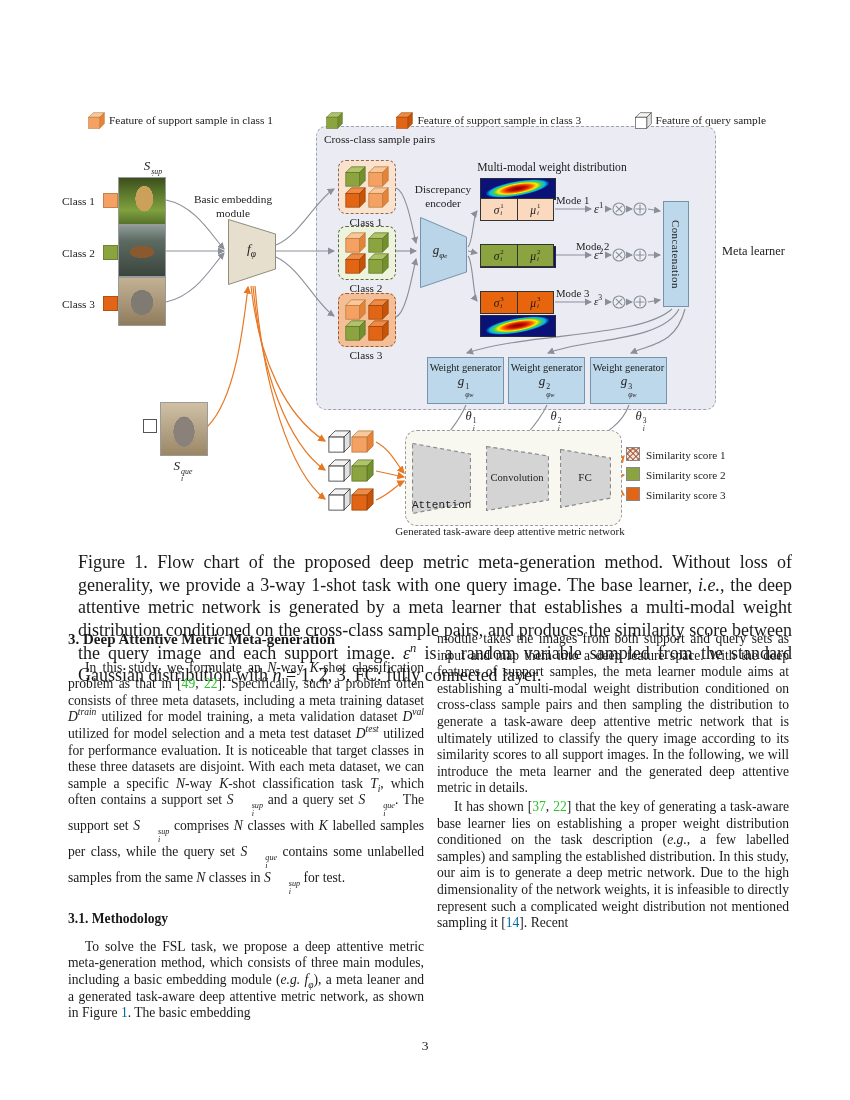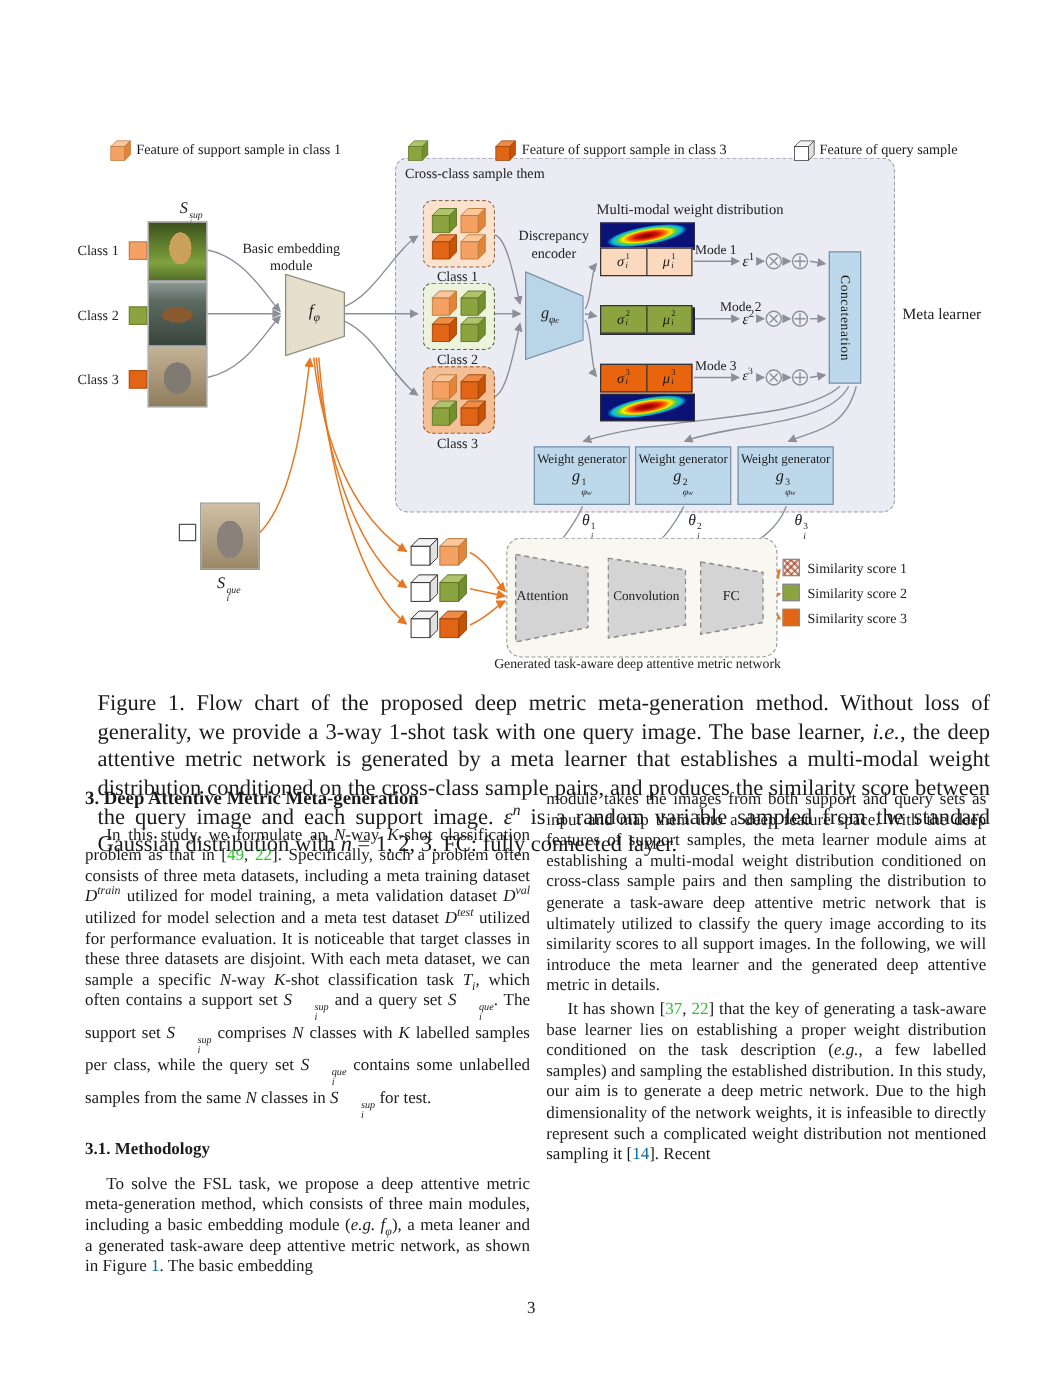--- a/index.html
+++ b/index.html
@@ -221,21 +221,21 @@
   <div class="abs figtext" style="left:62px;top:297px;width:42px;">Class 3</div>
   <div class="abs sw sw3" style="left:103px;top:296px;"></div>
   <div class="abs photo ph-eleph" style="left:118px;top:277px;width:46px;height:47px;"></div>
 
   <div class="abs figtext ctr" style="left:188px;top:192px;width:90px;">Basic embedding module</div>
   <svg class="abs" style="left:228px;top:219px;" width="48" height="66">
     <polygon points="0.5,0.5 47.5,15 47.5,50 0.5,65.5" fill="#E7DFCE" stroke="#8d8d7b" stroke-width="1"></polygon>
   </svg>
   <div class="abs figtext ctr" style="left:228px;top:241px;width:47px;font-size:13.5px;"><i>f</i><sub><i>φ</i></sub></div>
 
-  <div class="abs figtext" style="left:324px;top:132px;width:170px;">Cross-class sample them</div>
+  <div class="abs figtext" style="left:324px;top:132px;width:170px;">Cross-class sample pairs</div>
 
   <div class="abs pairbox pb1" style="left:338px;top:160px;width:56px;height:52px;">
     <svg class="cb c2" width="21" height="21">
         <use href="#cubeSym"></use>
       </svg>
     <svg class="cb c1" width="21" height="21">
         <use href="#cubeSym"></use>
       </svg>
     <svg class="cb c3" width="21" height="21">
         <use href="#cubeSym"></use>
@@ -413,21 +413,21 @@
       </svg>
     <svg class="cb c3" width="23" height="23">
         <use href="#cubeSym"></use>
       </svg>
   </div>
 
   <div class="abs netbox" style="left:405px;top:430px;width:215px;height:94px;"></div>
   <svg class="abs" style="left:412px;top:443px;" width="59" height="71">
     <polygon points="0.5,0.5 58.5,11 58.5,59 0.5,70.5" fill="#D4D4D4" stroke="#8a8a8a" stroke-width="1.2" stroke-dasharray="4,3"></polygon>
   </svg>
-  <div class="abs figtext ctr" style="left:412px;top:471px;width:44px;font-size:11px;">Attention</div>
+  <div class="abs figtext ctr" style="left:412px;top:499px;width:44px;font-size:11px;font-family:Liberation Mono, monospace;">Attention</div>
   <svg class="abs" style="left:486px;top:446px;" width="63" height="65">
     <polygon points="0.5,0.5 62.5,10 62.5,54 0.5,64.5" fill="#D4D4D4" stroke="#8a8a8a" stroke-width="1.2" stroke-dasharray="4,3"></polygon>
   </svg>
   <div class="abs figtext ctr" style="left:484px;top:471px;width:66px;font-size:10.6px;">Convolution</div>
   <svg class="abs" style="left:560px;top:449px;" width="51" height="59">
     <polygon points="0.5,0.5 50.5,9 50.5,49 0.5,58.5" fill="#D4D4D4" stroke="#8a8a8a" stroke-width="1.2" stroke-dasharray="4,3"></polygon>
   </svg>
   <div class="abs figtext ctr" style="left:560px;top:471px;width:50px;font-size:11px;">FC</div>
 
   <div class="abs score-sq sc1" style="left:626px;top:447px;"></div>

